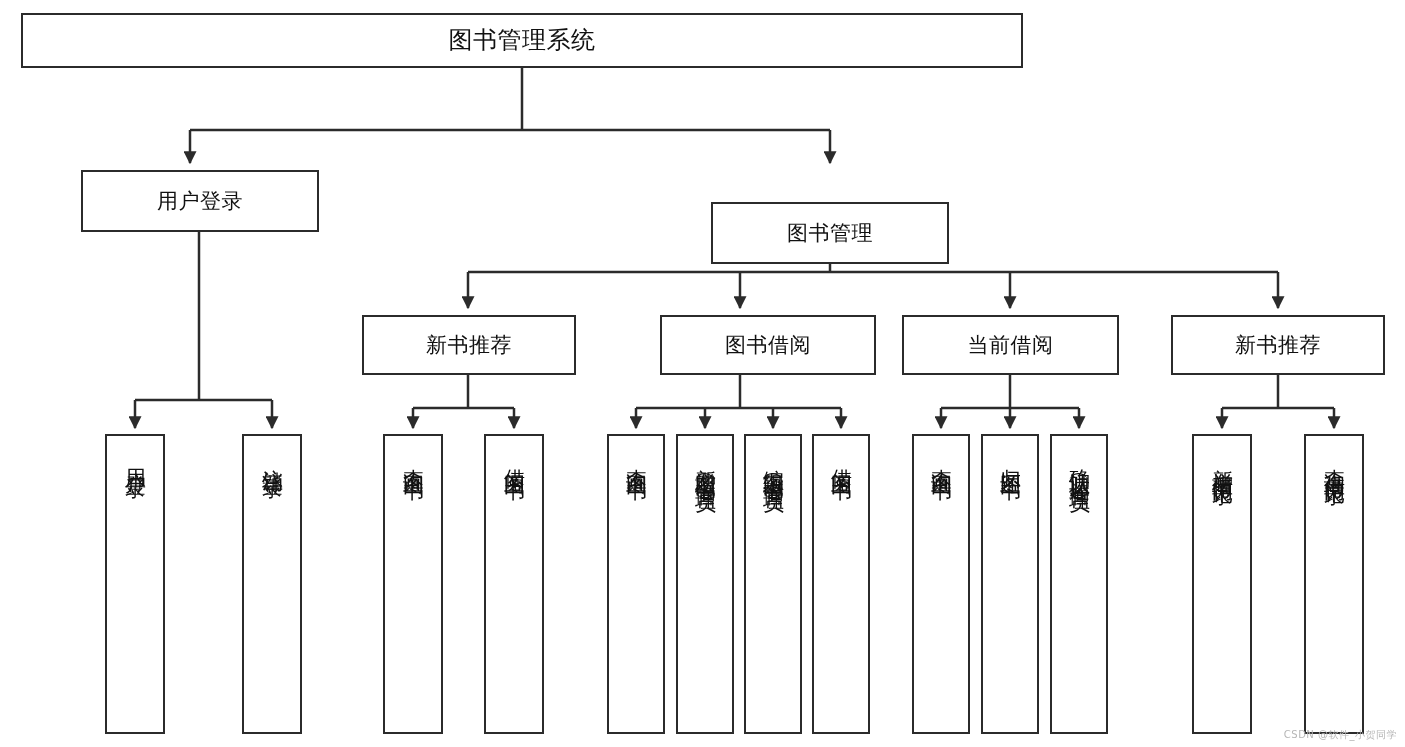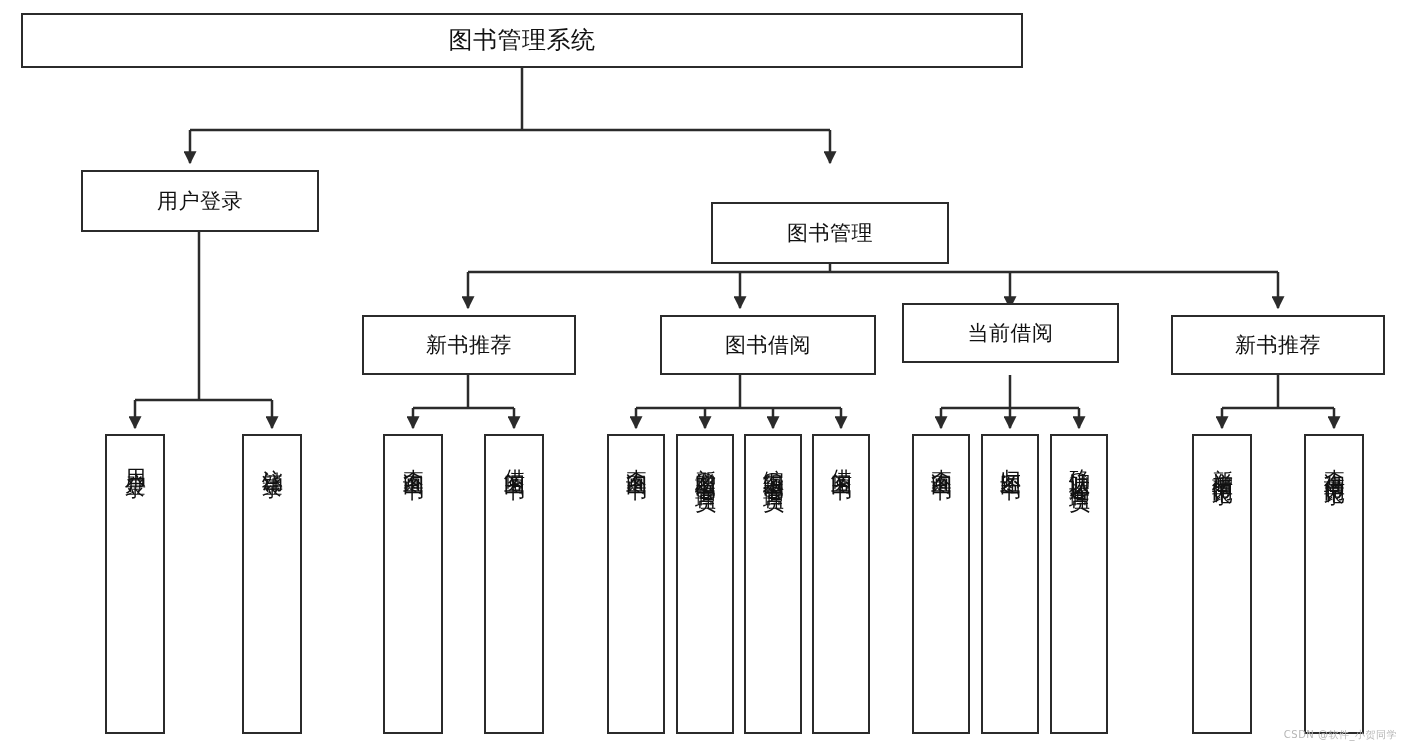--- a/index.html
+++ b/index.html
@@ -143,21 +143,21 @@
   <div class="node horiz" style="left:711px; top:170px; width:238px; height:62px;margin-top:32px;">
     <span class="label">图书管理</span>
   </div>
 
   <div class="node horiz" style="left:362px; top:315px; width:214px; height:60px;">
     <span class="label">新书推荐</span>
   </div>
   <div class="node horiz" style="left:660px; top:315px; width:216px; height:60px;">
     <span class="label">图书借阅</span>
   </div>
-  <div class="node horiz" style="left:902px; top:303px; width:217px; height:60px;">
+  <div class="node horiz" style="left:902px; top:315px; width:217px; height:60px;">
     <span class="label">当前借阅</span>
   </div>
   <div class="node horiz" style="left:1171px; top:315px; width:214px; height:60px;">
     <span class="label">新书推荐</span>
   </div>
 
   <div class="node vert" style="left:105px; top:434px; width:60px; height:300px;">
     <span class="label">用户登录</span>
   </div>
   <div class="node vert" style="left:242px; top:434px; width:60px; height:300px;">

